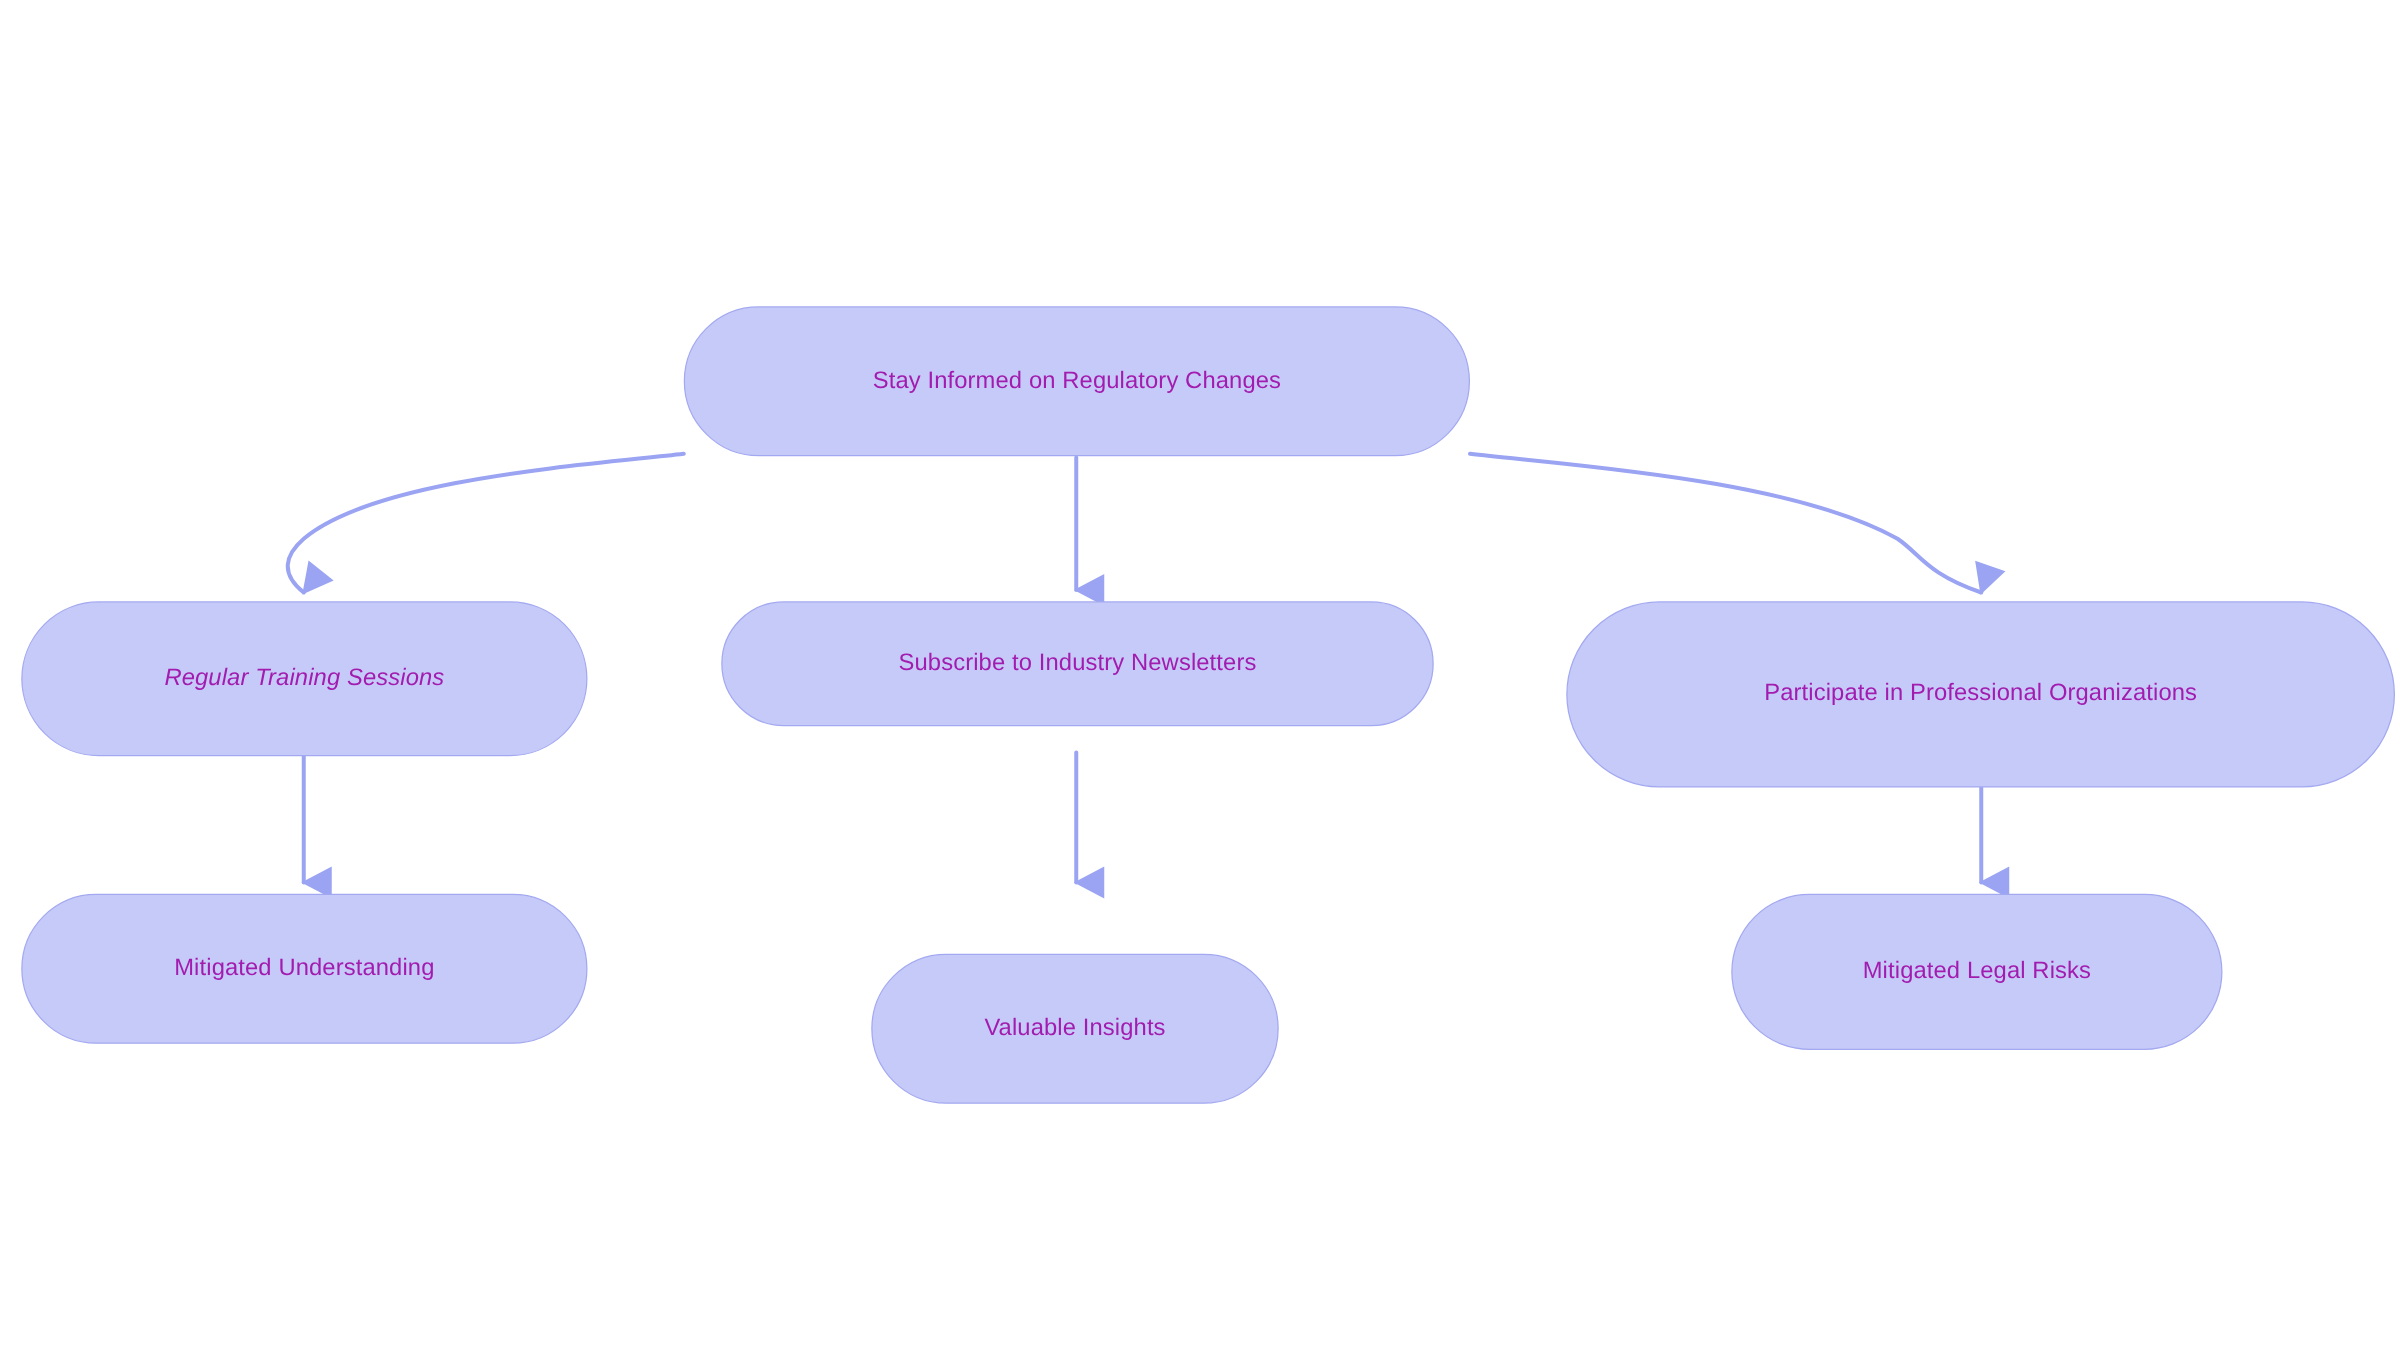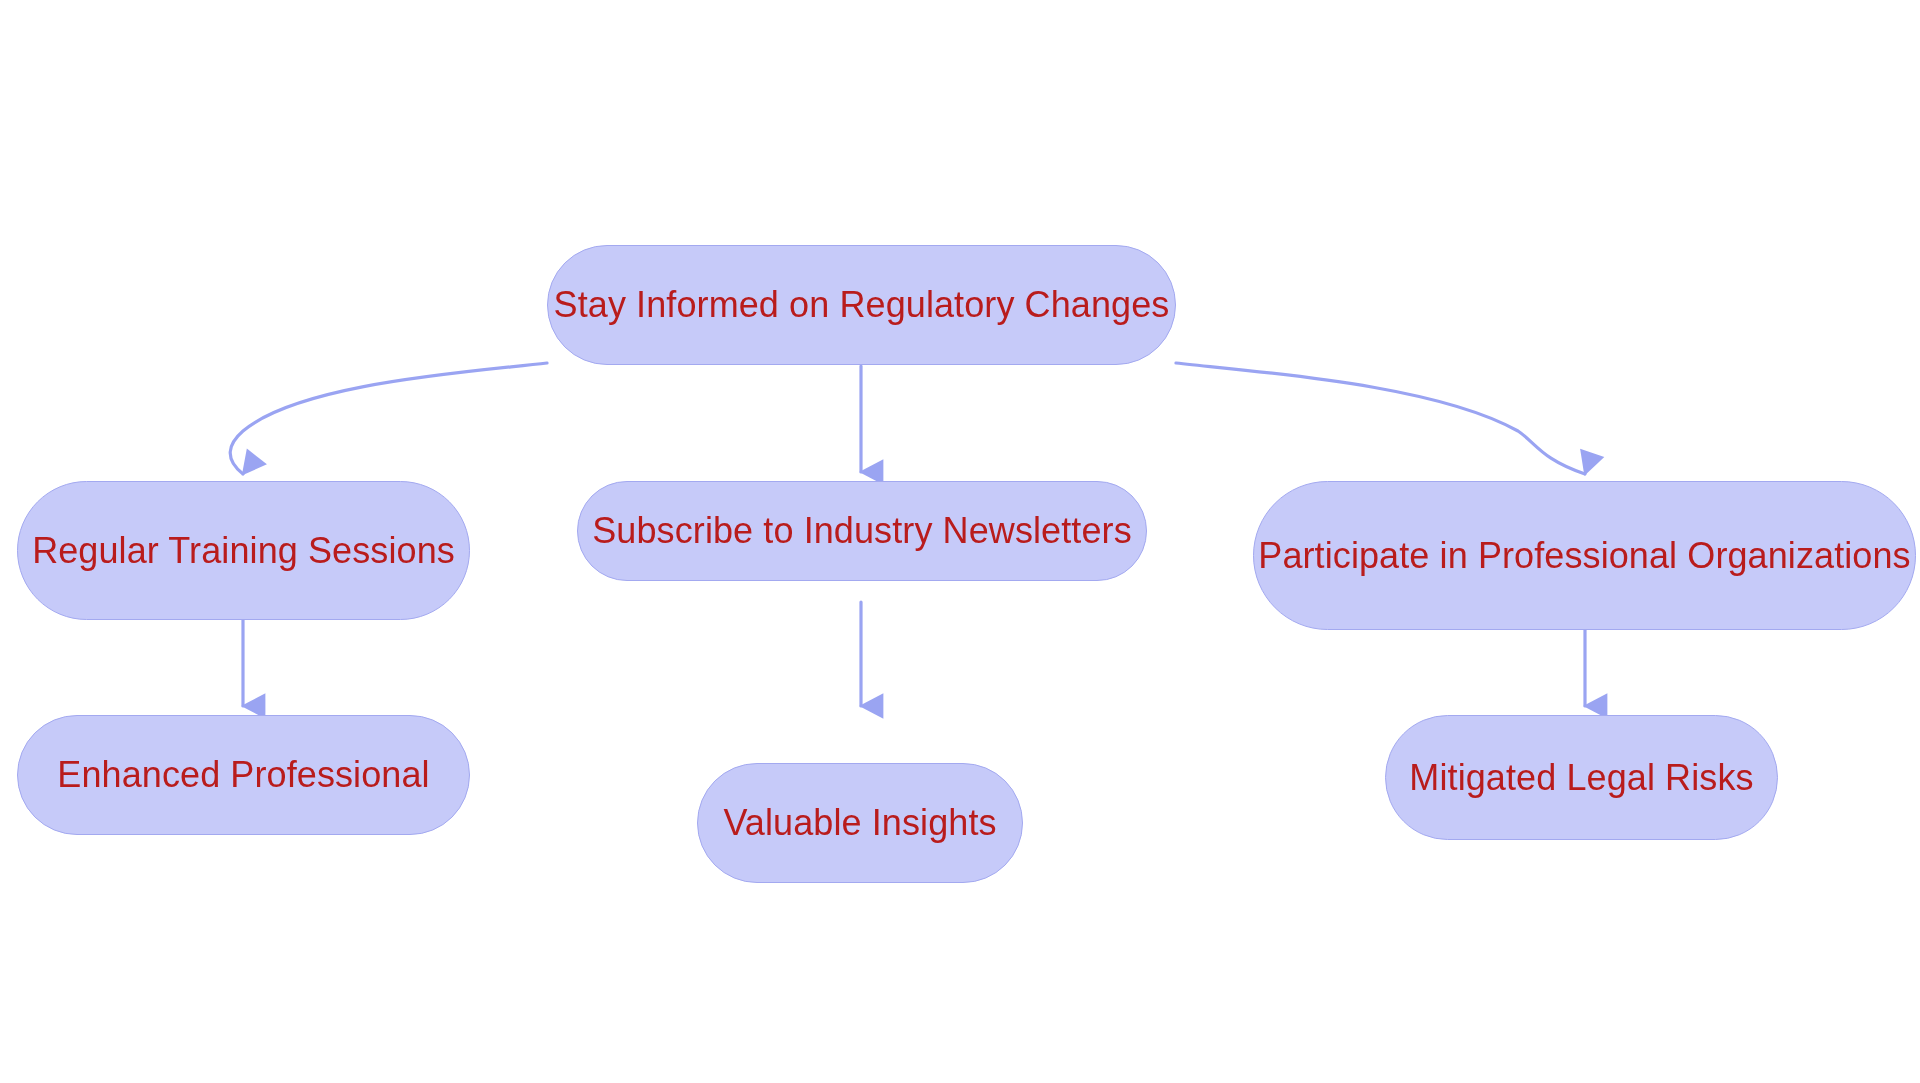--- a/index.html
+++ b/index.html
@@ -32,41 +32,42 @@
     box-sizing: border-box;
     background: #c6caf9;
     border: 1.6px solid #a3a9f0;
     border-radius: 999px;
     display: flex;
     align-items: center;
     justify-content: center;
     text-align: center;
   }
   .node-label {
-    color: #b91c1c;
-    font-size: 36px;
+    color: #a21caf;
+    font-size: 19px;
     font-weight: 400;
     letter-spacing: 0.1px;
     line-height: 1.2;
     white-space: nowrap;
     font-family: "Liberation Sans", sans-serif;
   }
   
   #node-root {
     left: 547px;
     top: 245px;
     width: 629px;
     height: 120px;
   }
   
   #node-training {
     left: 17px;
     top: 481px;
     width: 453px;
-    height: 139px;
+    height: 124px;
+    font-style: italic;
   }
   #node-newsletters {
     left: 577px;
     top: 481px;
     width: 570px;
     height: 100px;
   }
   #node-organizations {
     left: 1253px;
     top: 481px;
@@ -129,21 +130,21 @@
 
   <div class="node" id="node-newsletters">
     <span class="node-label">Subscribe to Industry Newsletters</span>
   </div>
 
   <div class="node" id="node-organizations">
     <span class="node-label">Participate in Professional Organizations</span>
   </div>
 
   <div class="node" id="node-understanding">
-    <span class="node-label">Enhanced Professional</span>
+    <span class="node-label">Mitigated Understanding</span>
   </div>
 
   <div class="node" id="node-insights">
     <span class="node-label">Valuable Insights</span>
   </div>
 
   <div class="node" id="node-risks">
     <span class="node-label">Mitigated Legal Risks</span>
   </div>
 

